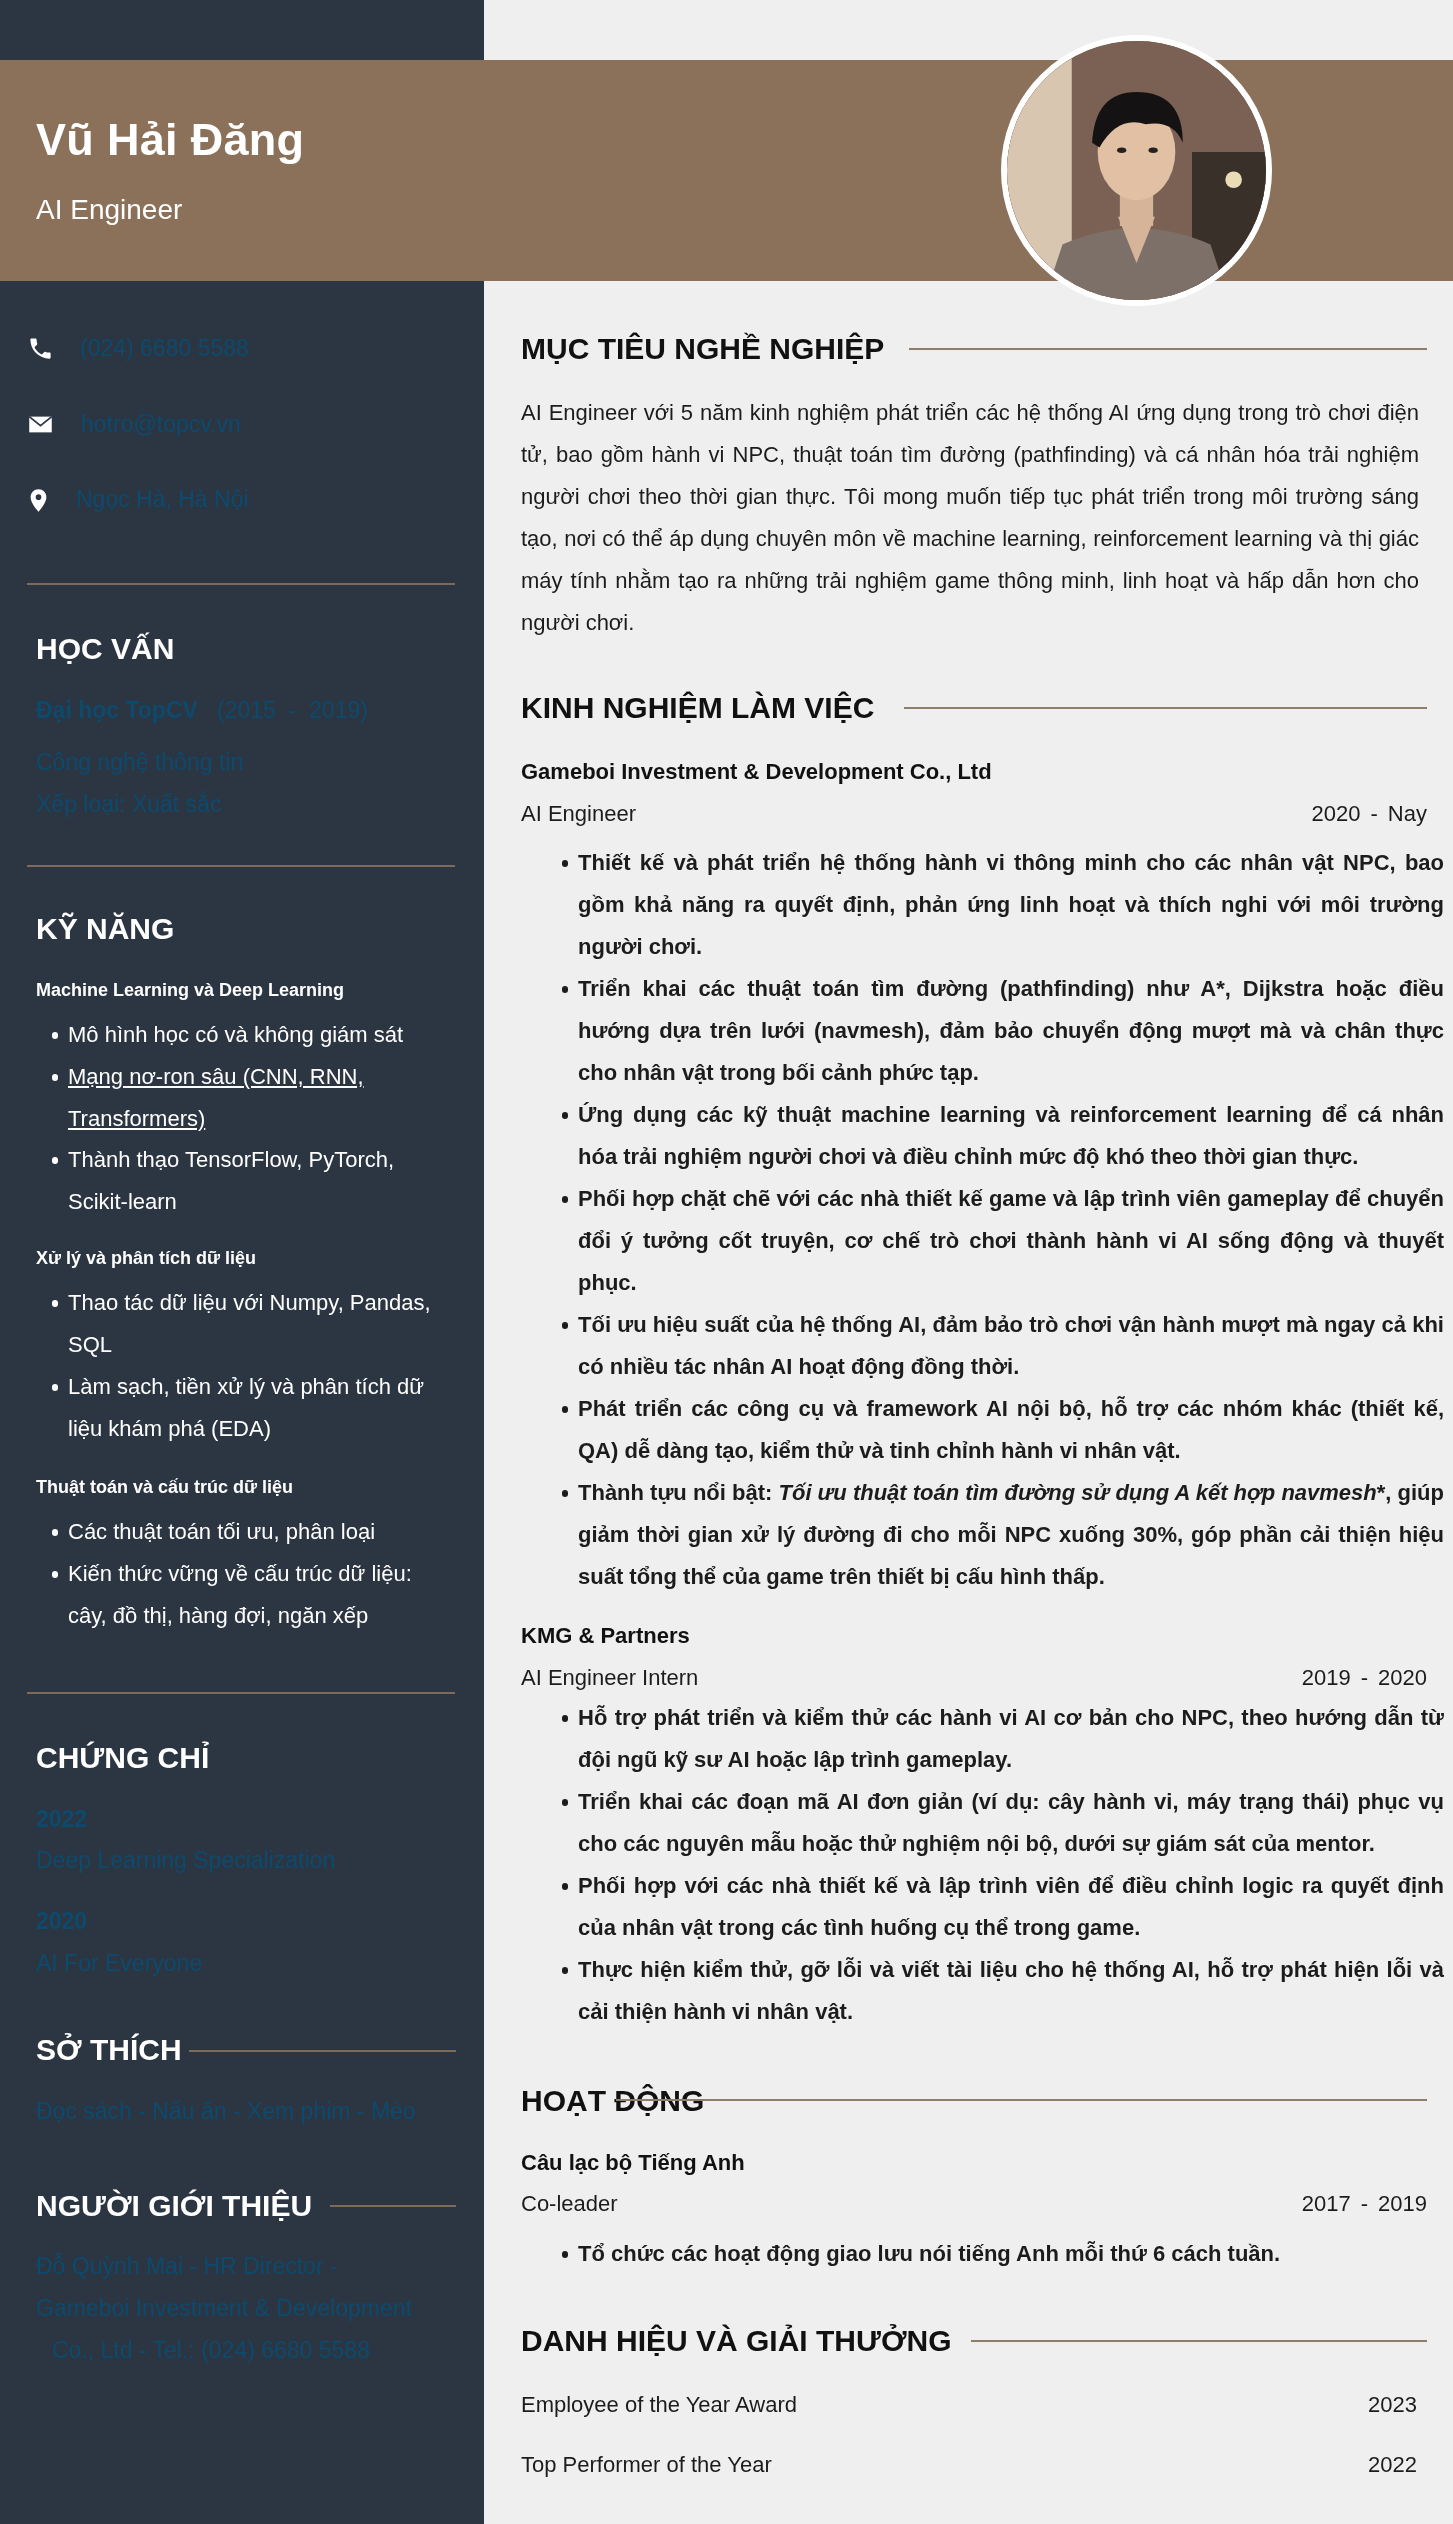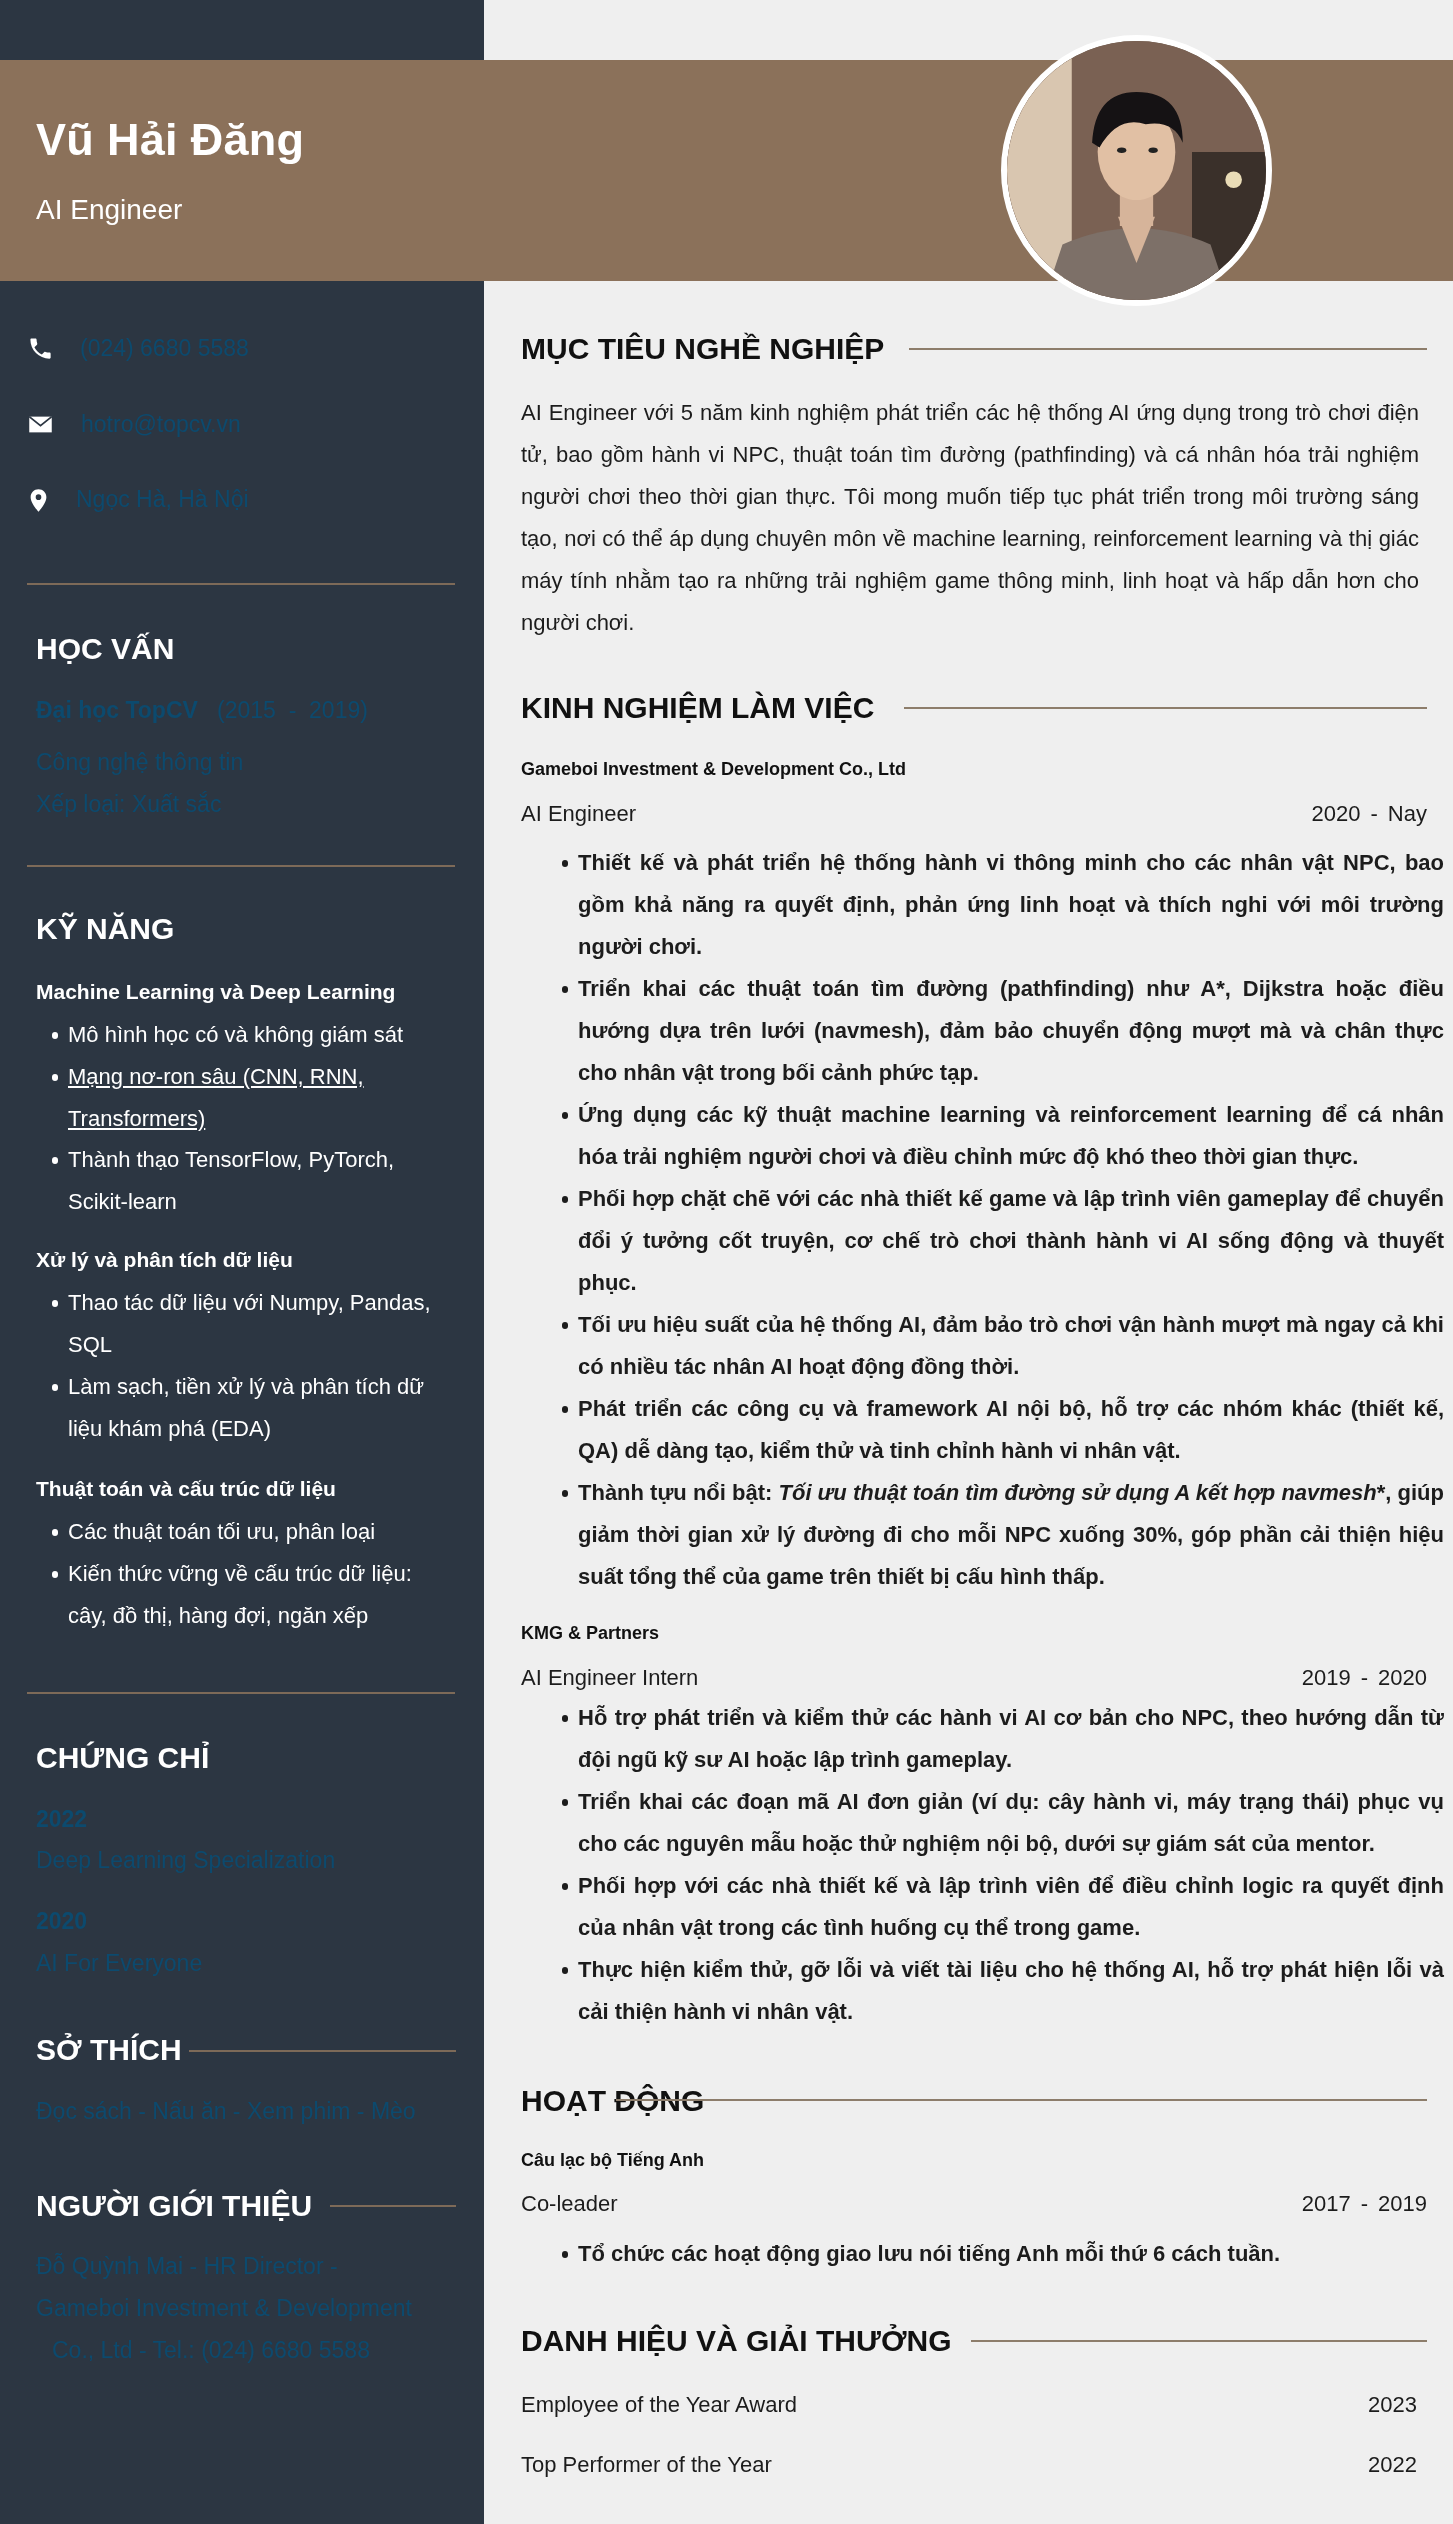--- a/index.html
+++ b/index.html
@@ -10,28 +10,28 @@
   .name { position: absolute; left: 36px; top: 114px; font-size: 45px; font-weight: 700; color: #fff; letter-spacing: 0.3px; }
   .jobtitle { position: absolute; left: 36px; top: 194px; font-size: 28px; color: #fff; }
   .avatar { position: absolute; left: 1001px; top: 35px; width: 271px; height: 271px; border-radius: 50%; border: 6.8px solid #fff; overflow: hidden; background: #6b5a4c; }
   .avatar svg { display: block; width: 100%; height: 100%; }
 
   .side-text { position: absolute; color: #0c4a6e; font-size: 23px; line-height: 1; white-space: nowrap; }
   .contact-icon { position: absolute; width: 27px; height: 27px; }
   .divider-side { position: absolute; left: 27px; width: 428px; height: 1.9px; background: #7d6a58; }
   .side-h { position: absolute; left: 36px; color: #fff; font-size: 30px; font-weight: 700; white-space: nowrap; }
   .side-h-line { position: absolute; height: 1.9px; background: #7d6a58; }
-  .side-sub { position: absolute; left: 36px; color: #fff; font-size: 21px; font-weight: 700; white-space: nowrap; }
+  .side-sub { position: absolute; left: 36px; color: #fff; font-size: 18px; font-weight: 700; white-space: nowrap; }
   .side-li { position: absolute; left: 68px; color: #fff; font-size: 22px; line-height: 42px; width: 388px; }
   .side-li::before { content: ""; position: absolute; left: -16.5px; top: 18.4px; width: 6.8px; height: 6.8px; border-radius: 50%; background: #fff; }
 
   .main-h { position: absolute; left: 521px; font-size: 30px; font-weight: 700; color: #111; white-space: nowrap; }
   .main-h-line { position: absolute; height: 1.9px; background: #8d7d6b; right: 27px; }
   .para { position: absolute; left: 521px; width: 898px; font-size: 22px; line-height: 42px; text-align: justify; color: #1c1c1c; }
-  .org { position: absolute; left: 521px; font-size: 18px; font-weight: 700; color: #111; white-space: nowrap; }
+  .org { position: absolute; left: 521px; font-size: 22px; font-weight: 700; color: #111; white-space: nowrap; }
   .role { position: absolute; left: 521px; font-size: 22px; color: #1c1c1c; white-space: nowrap; }
   .period { position: absolute; right: 27px; font-size: 22px; color: #1c1c1c; white-space: nowrap; word-spacing: 3.9px; }
   .ul { position: absolute; left: 578px; width: 866px; font-size: 22px; line-height: 42px; text-align: justify; list-style: none; font-weight: bold; }
   .ul li { position: relative; }
   .ul li::before { content: ""; position: absolute; left: -16.5px; top: 18.4px; width: 6.8px; height: 6.8px; border-radius: 50%; background: #1c1c1c; }
   .award { position: absolute; left: 521px; font-size: 22px; white-space: nowrap; }
   .award-year { position: absolute; right: 37px; font-size: 22px; white-space: nowrap; }
 </style>
 </head>
 <body>

